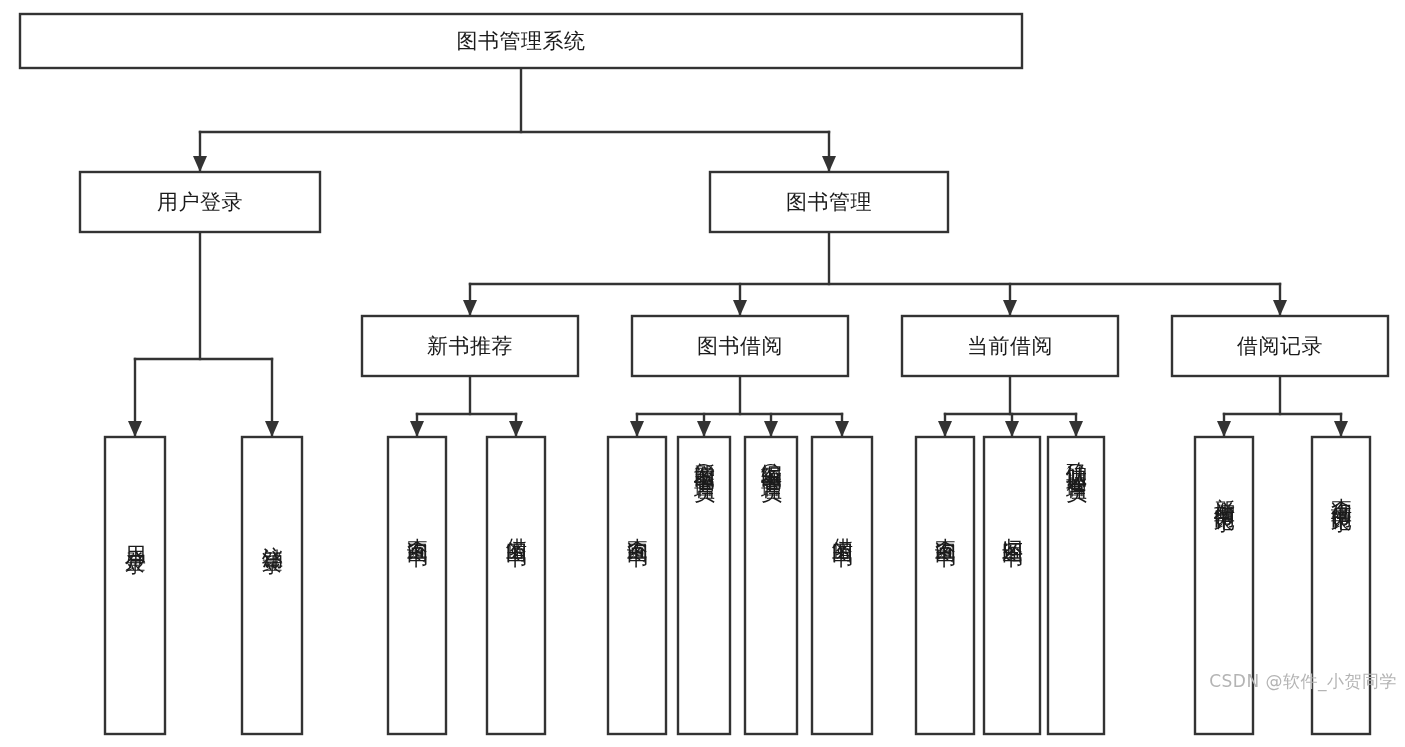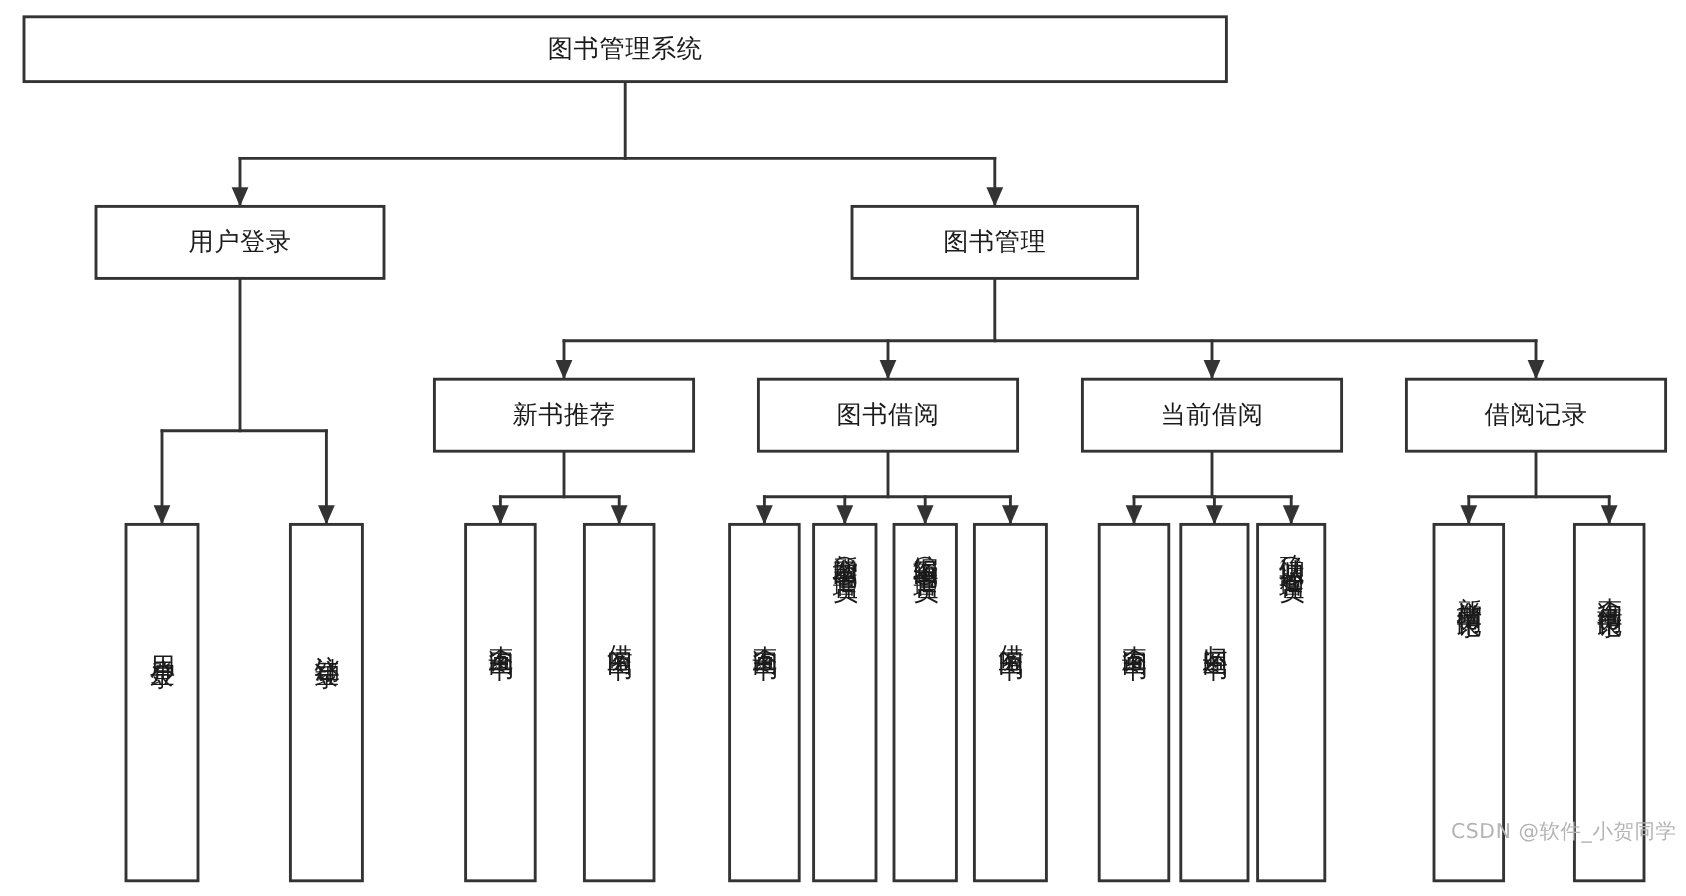--- a/index.html
+++ b/index.html
@@ -65,21 +65,21 @@
     font-size: 21px;
     color: #1b1b1b;
     line-height: 1;
     letter-spacing: 3px;
     white-space: nowrap;
     text-align: center;
   }
   .watermark {
     position: absolute;
     right: 8px;
-    bottom: 2px;
+    bottom: 13px;
     font-family: "DejaVu Sans", "Liberation Sans", sans-serif;
     font-size: 17px;
     color: #b4b4b4;
     letter-spacing: 0.5px;
     user-select: none;
     white-space: nowrap;
   }
 </style>
 </head>
 <body>

